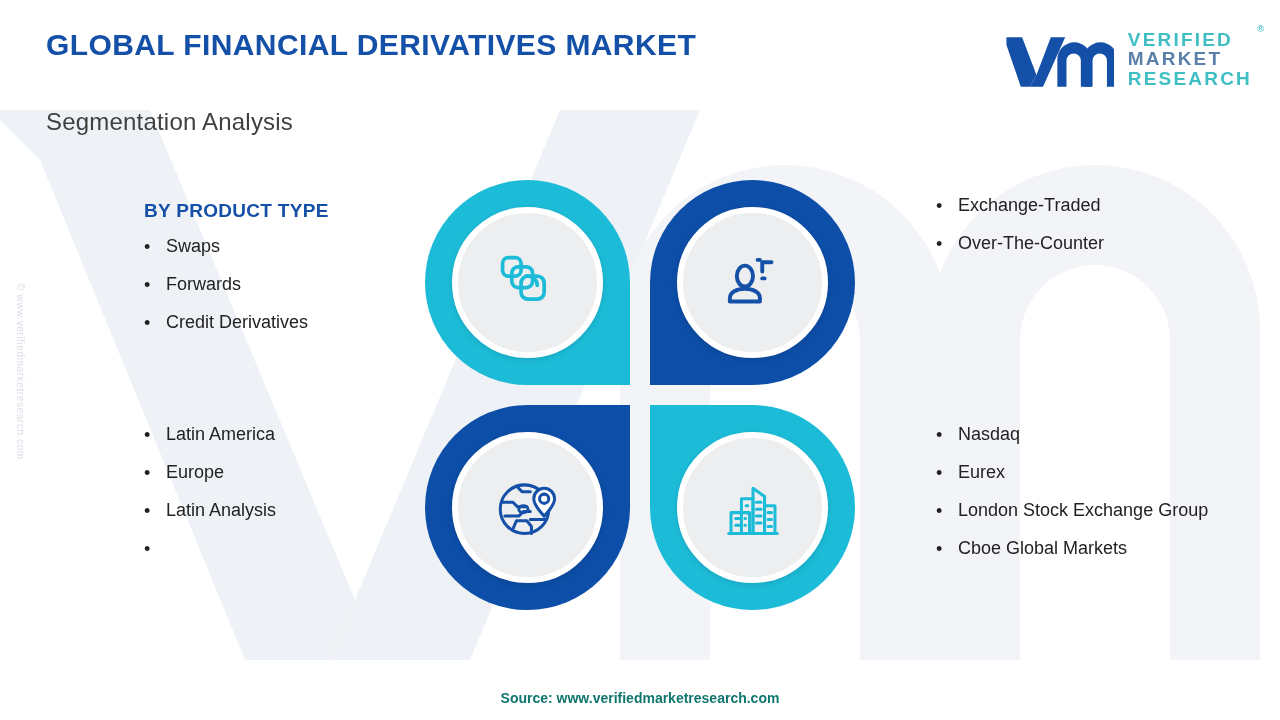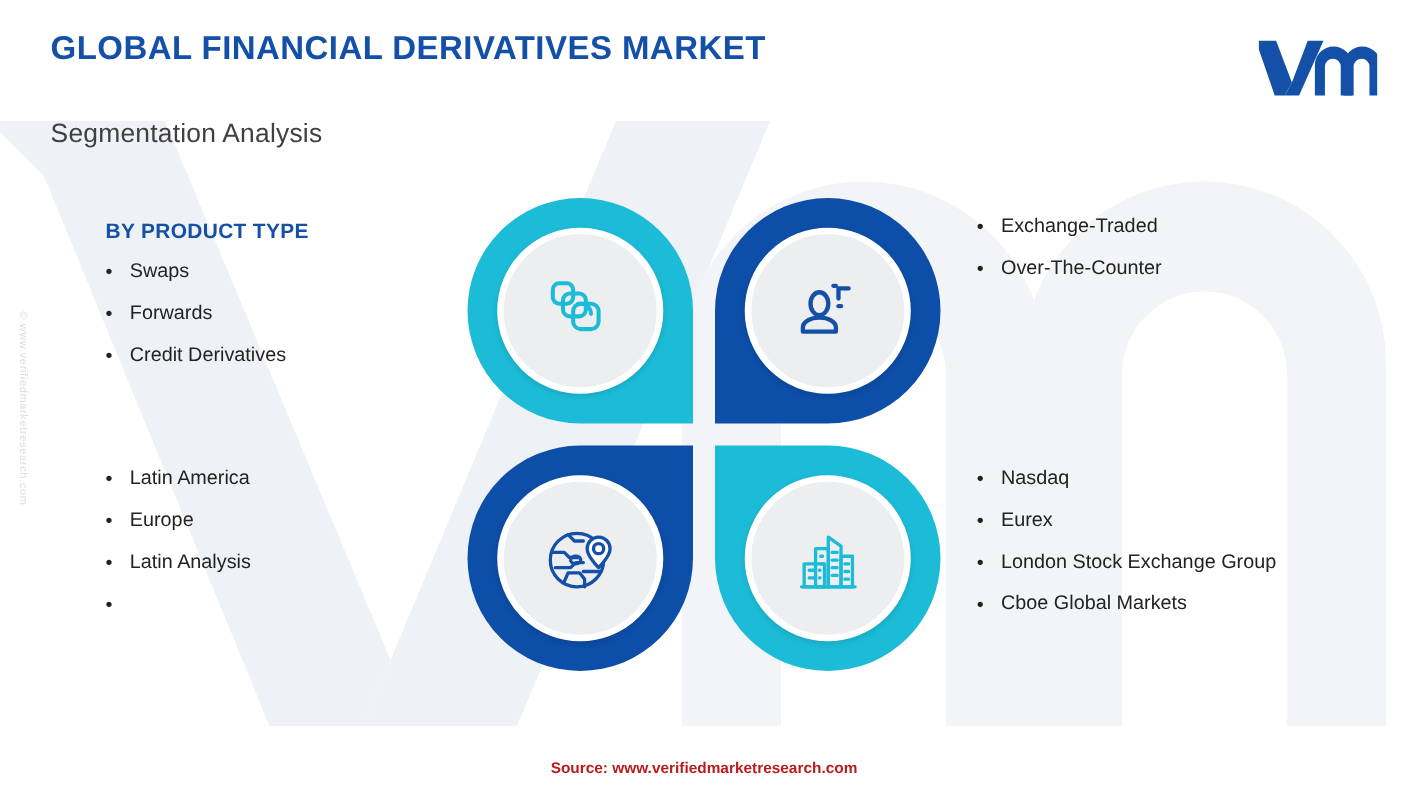--- a/index.html
+++ b/index.html
@@ -49,21 +49,21 @@
 
   
   .vert-copy{
     position:absolute;left:26px;top:283px;
     transform-origin:left top;transform:rotate(90deg);
     font-size:10px;color:#d9dde4;letter-spacing:.6px;
     white-space:nowrap;z-index:4;
   }
 
   
-  .seg{position:absolute;z-index:6;}
+  .seg{position:absolute;z-index:6;margin-left:48px;}
   .seg-title{
     font-size:19px;font-weight:bold;color:#1450a8;
     letter-spacing:.3px;margin-bottom:14px;white-space:nowrap;
   }
   .seg ul{list-style:none;margin:0;padding:0;}
   .seg li{
     display:flex;align-items:flex-start;
     font-size:18px;color:#222;margin-bottom:17px;
     white-space:nowrap;
   }
@@ -113,21 +113,21 @@
   #quad-geography .ring{border-radius:50% 0 50% 50%;}
   #quad-players  {left:225px;top:225px;}
   #quad-players  .ring{border-radius:0 50% 50% 50%;}
 
   .icon-svg{width:74px;height:74px;display:block;}
 
   
   .source{
     position:absolute;left:0;right:0;bottom:14px;
     text-align:center;font-size:14px;font-weight:bold;
-    color:#b91c1c;z-index:6;
+    color:#0f766e;z-index:6;
   }
 </style>
 </head>
 <body>
 
 <svg class="bg-watermark" viewBox="0 0 1280 720" preserveAspectRatio="none" aria-hidden="true">
 
   <path d="M-10 110 L150 110 L355 600 L330 660 L245 660 L40 160 Z" fill="#eef1f6"></path>
   <path d="M355 600 L560 110 L700 110 L470 660 L330 660 Z" fill="#eef1f6"></path>
 
@@ -138,20 +138,27 @@
 <div class="title">GLOBAL FINANCIAL DERIVATIVES MARKET</div>
 <div class="subtitle">Segmentation Analysis</div>
 
 <div class="logo">
   <svg class="logo-mark" viewBox="0 0 170 95" aria-hidden="true">
     <path d="M6 14 L30 14 L52 72 L42 90 L28 90 L6 26 Z" fill="#1450a8"></path>
     <path d="M52 72 L74 14 L96 14 L62 90 L42 90 Z" fill="#1450a8"></path>
     <path d="M84 48 a26 26 0 0 1 52 0 L136 90 L120 90 L120 50 a11 11 0 0 0 -22 0 L98 90 L84 90 Z" fill="#1450a8"></path>
     <path d="M124 48 a26 26 0 0 1 52 0 L176 90 L160 90 L160 50 a11 11 0 0 0 -22 0 L138 90 L124 90 Z" fill="#1450a8"></path>
   </svg>
+  <div class="logo-words">
+    <span class="lw1">
+      <span>VERIFIED</span><span class="reg">®</span>
+    </span>
+    <span class="lw2">MARKET</span>
+    <span class="lw3">RESEARCH</span>
+  </div>
 </div>
 
 <div class="vert-copy">© www.verifiedmarketresearch.com</div>
 
 <div class="quad-wrap">
 
   <div class="quad q-teal" id="quad-product">
     <div class="ring"></div>
     <div class="disc">
       <svg class="icon-svg" viewBox="0 0 64 64" fill="none" stroke="#1cbcd8" stroke-width="3.2" stroke-linecap="round" stroke-linejoin="round" aria-hidden="true">

